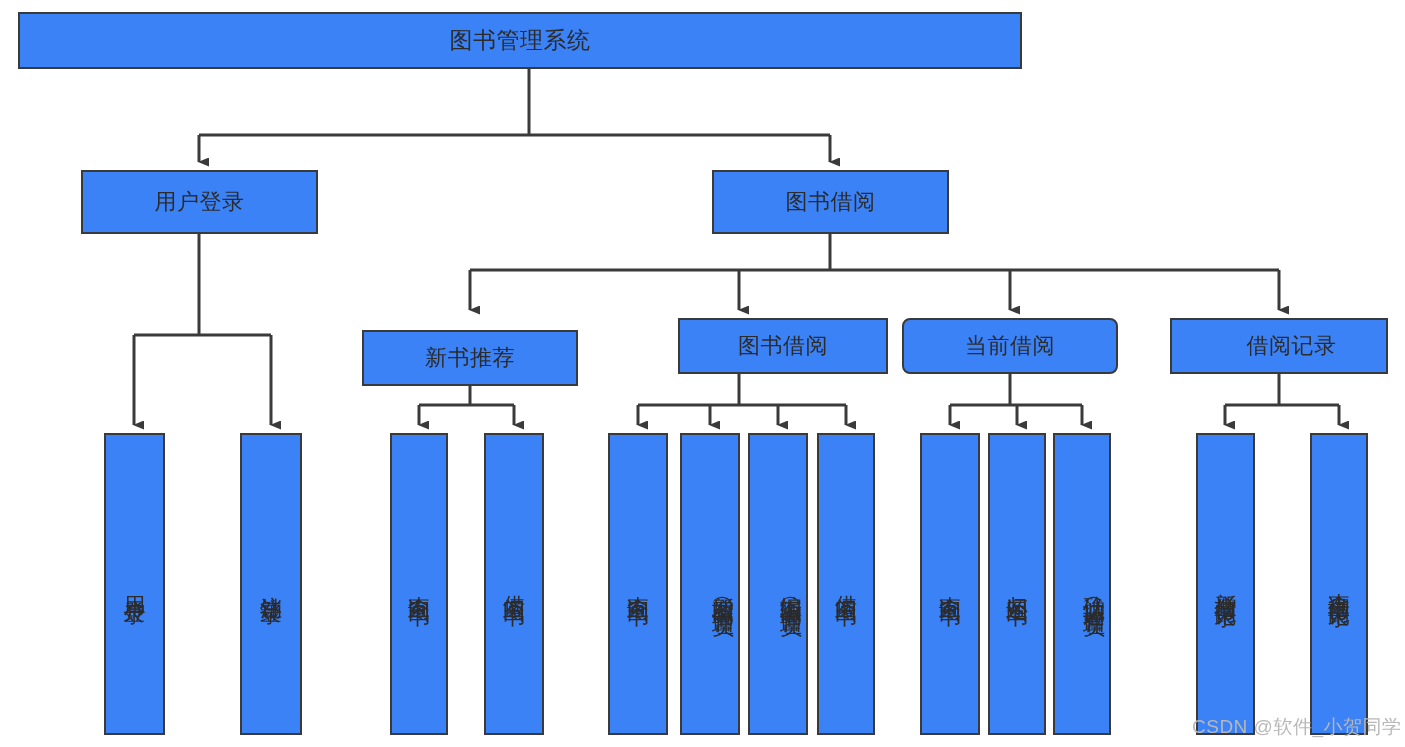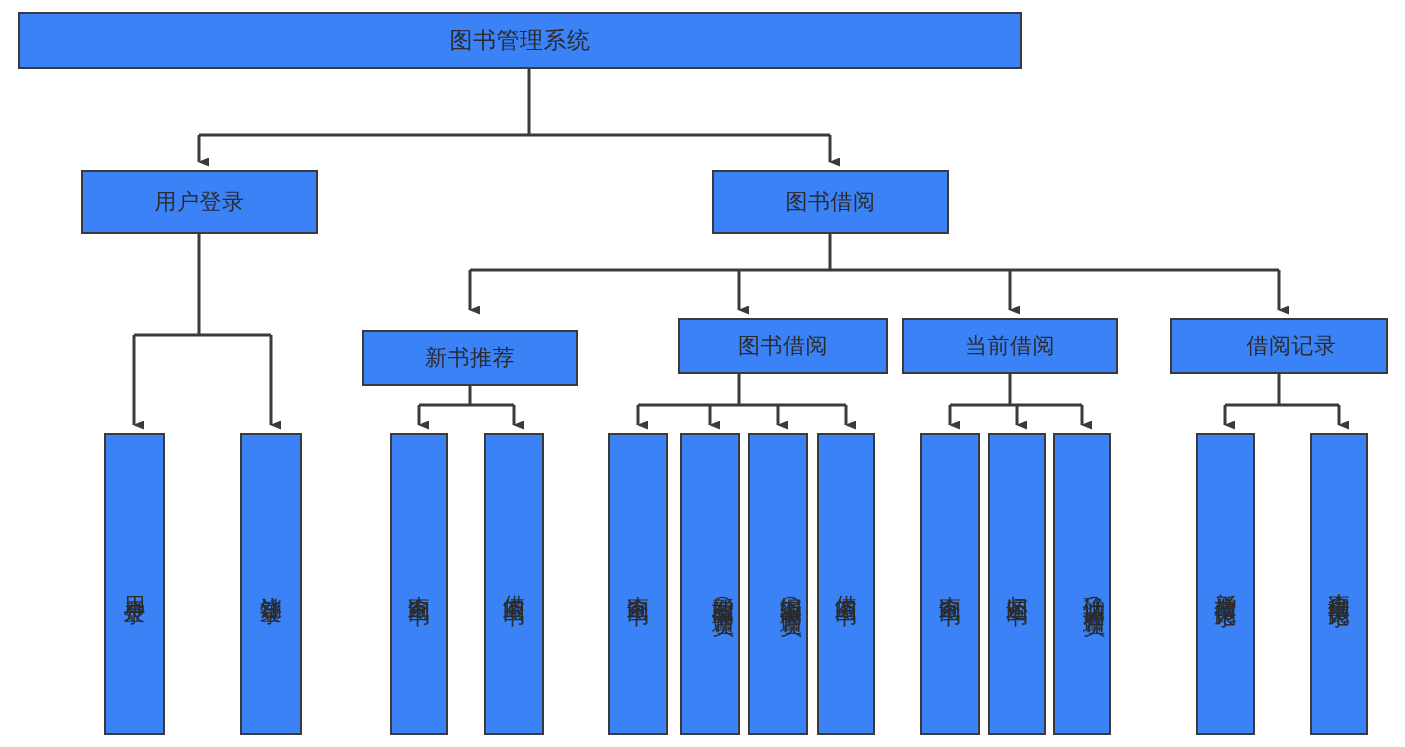--- a/index.html
+++ b/index.html
@@ -134,21 +134,21 @@
       </div>
       <div class="node h-node" style="left: 712px; top: 170px; width: 237px; height: 64px;">
         <span>图书借阅</span>
       </div>
       <div class="node h-node" style="left: 362px; top: 330px; width: 216px; height: 56px;">
         <span>新书推荐</span>
       </div>
       <div class="node h-node" style="left: 634px; top: 318px; width: 210px; height: 56px; margin-left: 44px;">
         <span>图书借阅</span>
       </div>
-      <div class="node h-node" style="left: 902px; top: 318px; width: 216px; height: 56px;">
+      <div class="node h-node" style="left: 902px; top: 318px; width: 216px; height: 56px; border-radius: 8px;">
         <span>当前借阅</span>
       </div>
       <div class="node h-node" style="left: 1170px; top: 318px; width: 218px; height: 56px; padding-left: 25px;">
         <span>借阅记录</span>
       </div>
       <div class="node leaf centered" style="left: 104px; top: 433px; width: 61px; height: 302px;">
         <span class="leaf-text">用户登录</span>
       </div>
       <div class="node leaf centered" style="left: 240px; top: 433px; width: 62px; height: 302px;">
         <span class="leaf-text">注销登录</span>
@@ -181,13 +181,14 @@
         <span class="leaf-text">确认归还（管理员）</span>
       </div>
       <div class="node leaf centered" style="left: 1196px; top: 433px; width: 59px; height: 302px;">
         <span class="leaf-text">新增借阅记录</span>
       </div>
       <div class="node leaf centered" style="left: 1310px; top: 433px; width: 58px; height: 302px;">
         <span class="leaf-text">查询借阅记录</span>
       </div>
     </div>
 
+  <div id="watermark">CSDN @软件_小贺同学</div>
 </div>
 
 </body></html>

